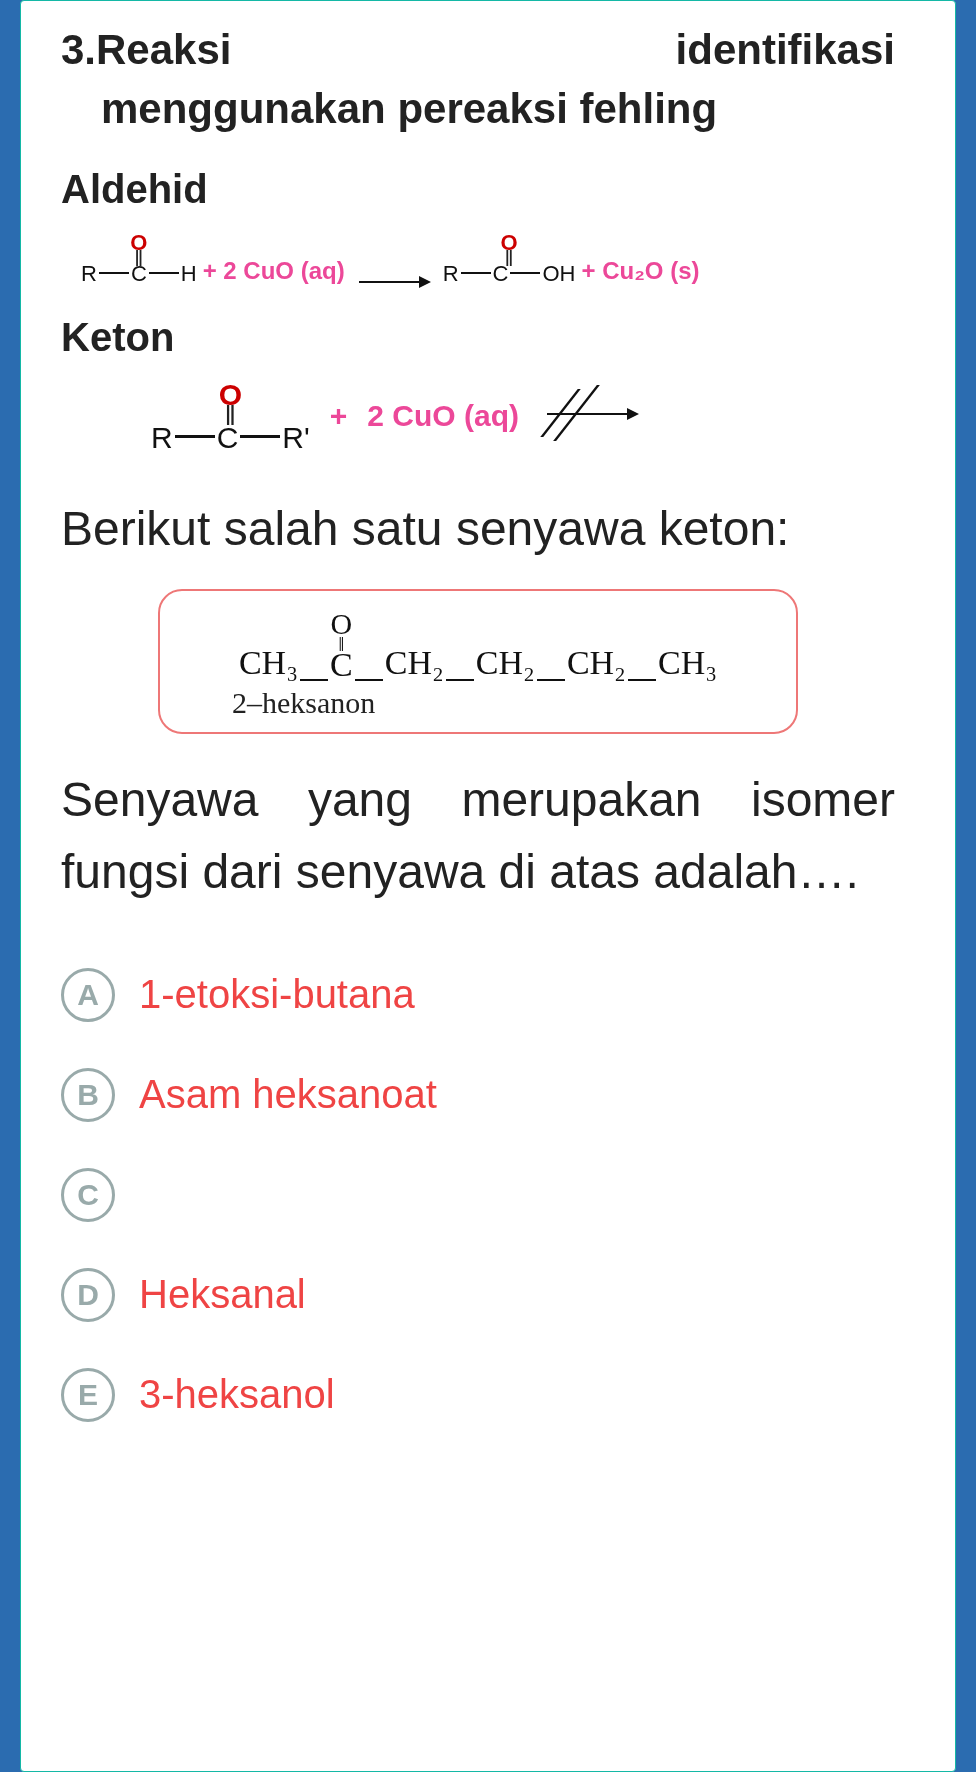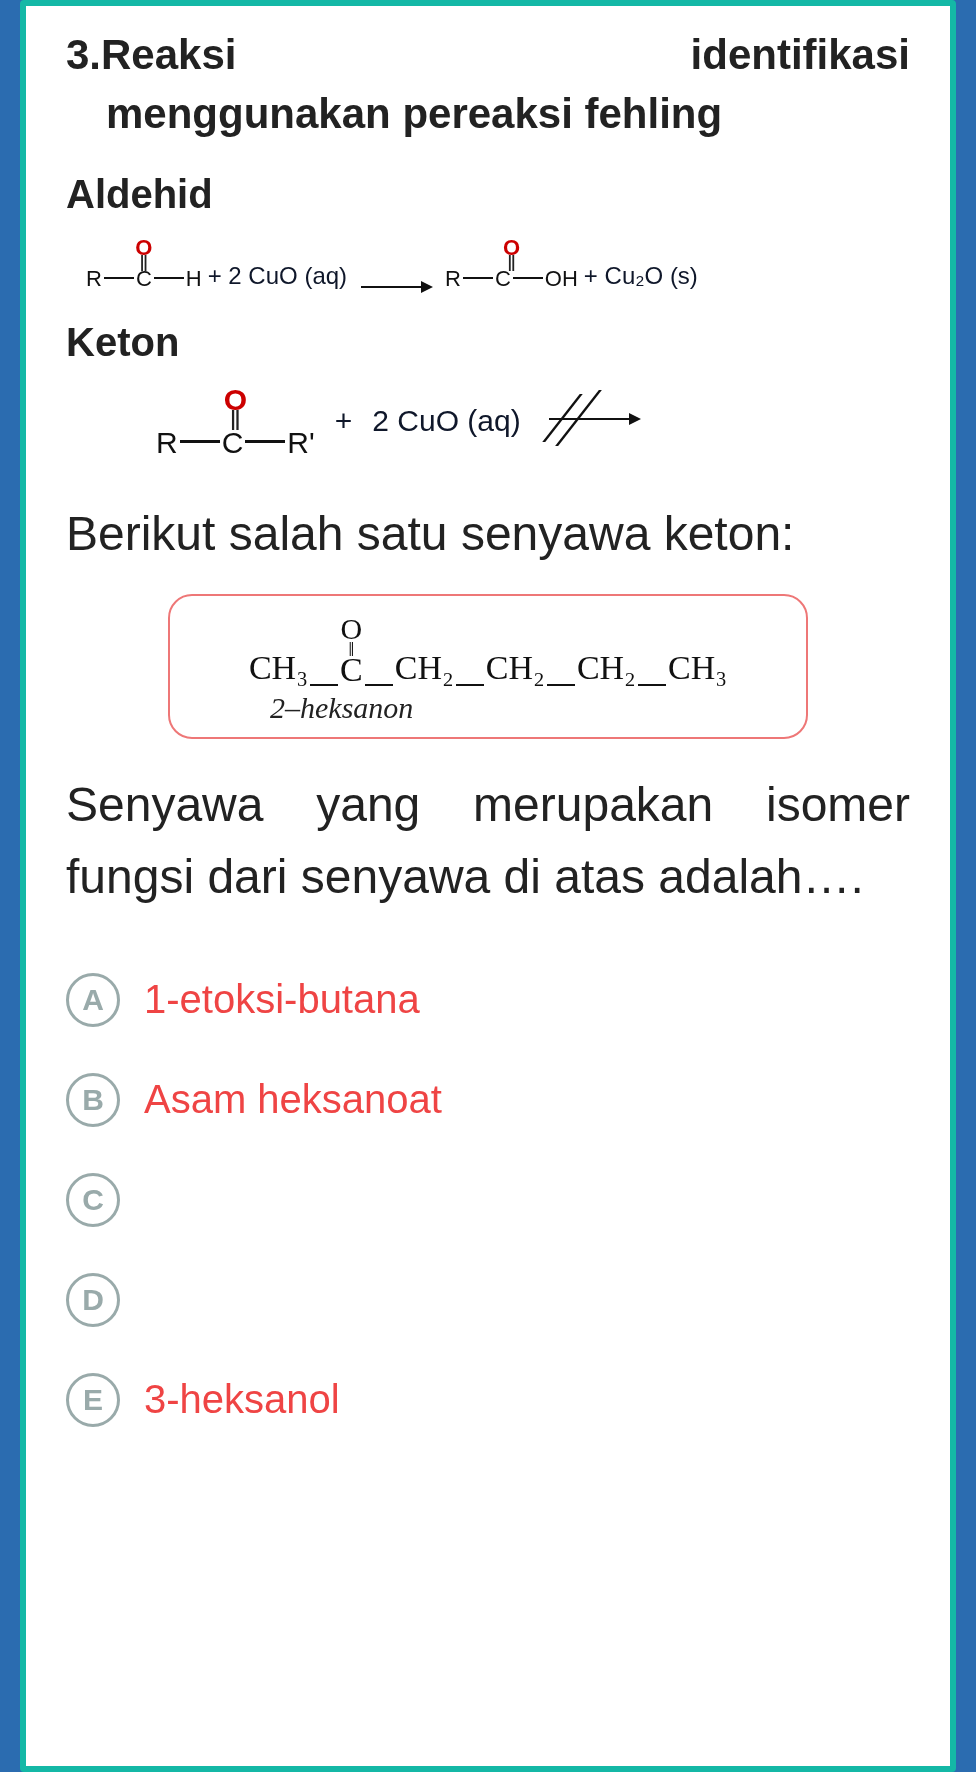--- a/index.html
+++ b/index.html
@@ -6,24 +6,24 @@
   body {
     font-family: 'Segoe UI', Arial, sans-serif;
     background: #2b6cb0;
     width: 976px;
     height: 1772px;
     padding: 0 20px;
     overflow: hidden;
   }
   .card {
     background: #fff;
-    border: 6px solid #14b8a6;
+    border: 1px solid #14b8a6;
     border-radius: 4px;
     height: 100%;
-    padding: 20px 40px 40px 40px;
+    padding: 20px 60px 40px 40px;
     color: #222;
   }
   .heading {
     font-size: 42px;
     font-weight: 700;
     line-height: 1.4;
     margin-bottom: 28px;
     text-align: justify;
     text-align-last: justify;
   }
@@ -68,21 +68,21 @@
     margin-bottom: -2px;
   }
   .mol-line {
     display: flex;
     align-items: center;
     font-size: 22px;
     color: #111;
     gap: 0;
   }
   .bond { display: inline-block; width: 30px; height: 2px; background: #111; margin: 0 2px; position: relative; top: -1px;}
-  .txt { font-size: 24px; color: #0f172a; white-space: nowrap; }
+  .txt { font-size: 24px; color: #ec4899; white-space: nowrap; font-weight: bold; }
   .arrow {
     display: inline-block;
     width: 70px;
     height: 2px;
     background: #111;
     position: relative;
     margin: 0 8px;
     top: -2px;
   }
   .arrow::after {
@@ -168,22 +168,21 @@
     gap: 0;
     white-space: nowrap;
   }
   .struct-line .mol { font-size: 34px; }
   .struct-line .mol .otop { color: #111; font-weight: 400; font-size: 30px;}
   .struct-line .bond { width: 28px; height: 2px; }
   .struct-caption {
     font-family: 'Times New Roman', serif;
     font-size: 30px;
     margin-top: 4px;
-    margin-left: 80px;
-    font-style: italic;
+    margin-left: 52px;
   }
   .options { margin-top: 60px; }
   .opt-row {
     display: flex;
     align-items: center;
     gap: 24px;
     margin-bottom: 46px;
   }
   .opt-circle {
     width: 54px;
@@ -294,20 +293,21 @@
     </div>
     <div class="opt-row">
       <div class="opt-circle">B</div>
       <div class="opt-label">Asam heksanoat</div>
     </div>
     <div class="opt-row">
       <div class="opt-circle">C</div>
     </div>
     <div class="opt-row">
       <div class="opt-circle">D</div>
+      <div class="opt-label">Heksanal</div>
     </div>
     <div class="opt-row" style="margin-bottom:0">
       <div class="opt-circle">E</div>
       <div class="opt-label">3-heksanol</div>
     </div>
   </div>
 
 </div>
 
 </body></html>

